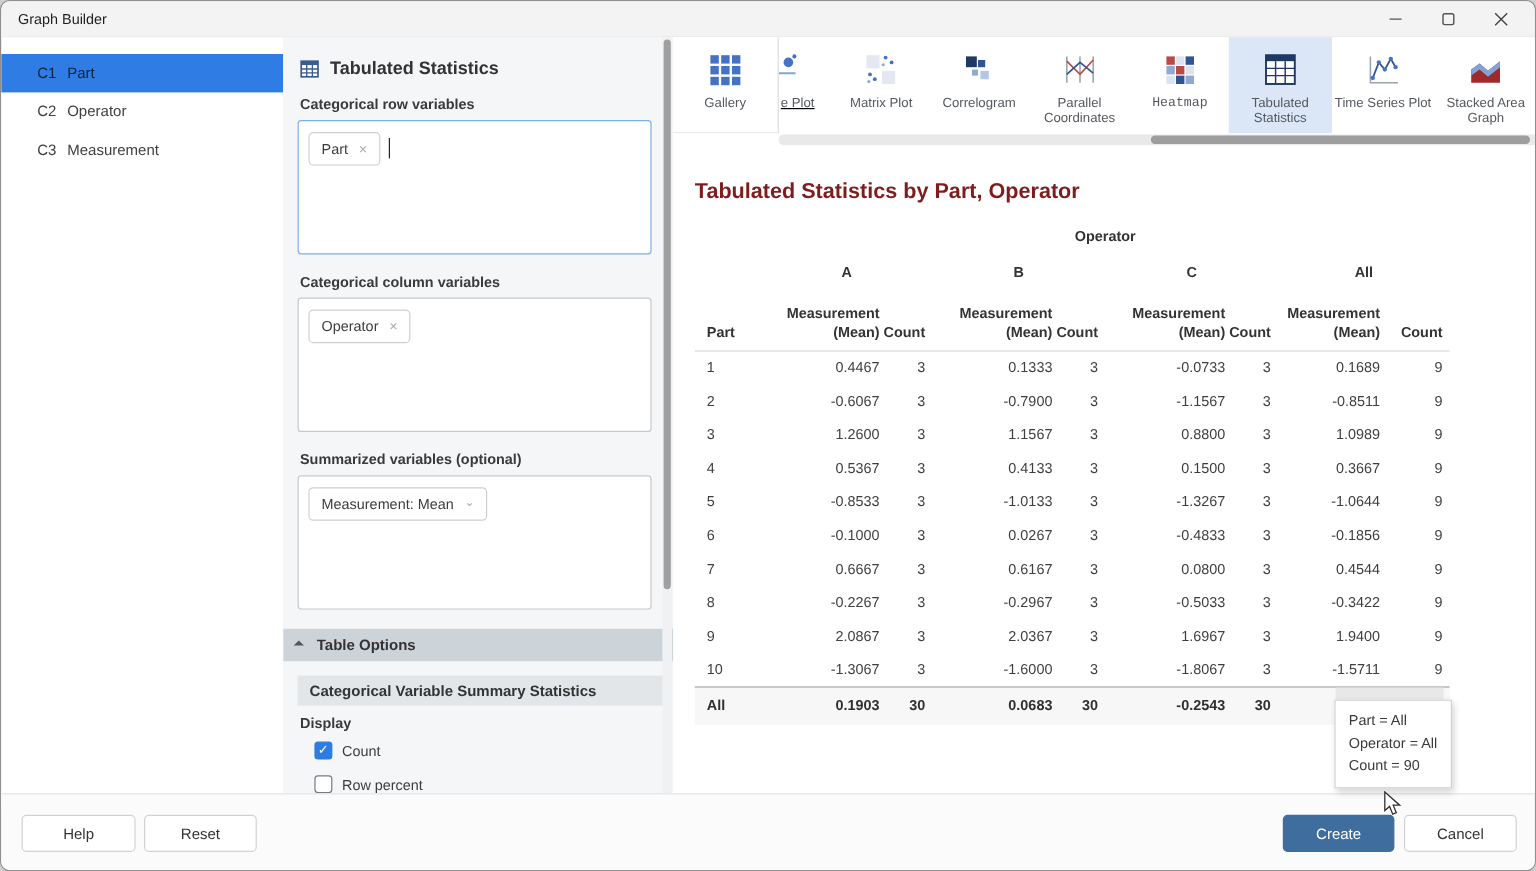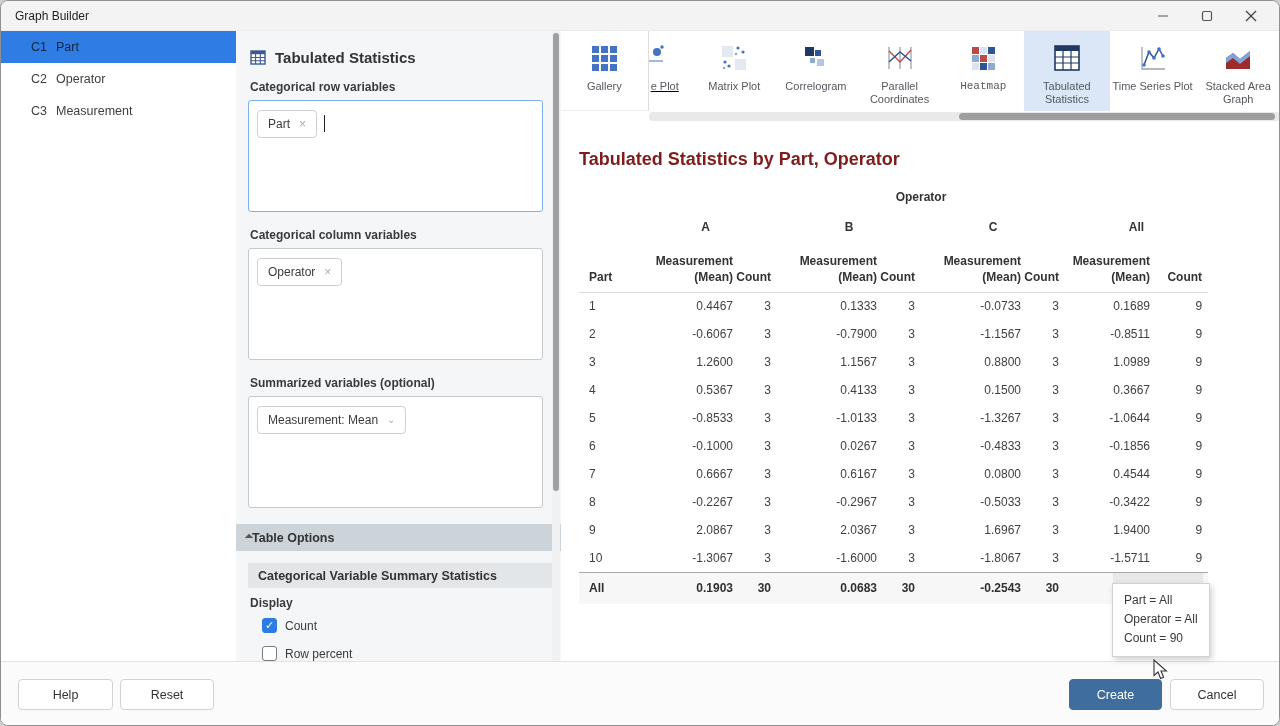--- a/index.html
+++ b/index.html
@@ -8,21 +8,21 @@
     border:1px solid #8f8f8f; border-radius:8px; overflow:hidden; }
 
   
   .titlebar{ position:absolute; left:0; top:0; width:100%; height:30px;
     background:#f3f3f3; display:flex; align-items:center; border-bottom:1px solid #ececec;}
   .titlebar .title{ font-size:12px; color:#1f1f1f; padding-left:14px; flex:1;}
   .winbtn{ width:44px; height:29px; display:flex; align-items:center; justify-content:center; color:#444;}
   .winbtn svg{ display:block; }
 
   
-  .sidebar{ position:absolute; left:0; top:30px; width:235px; height:630px; background:#fff;}
+  .sidebar{ position:absolute; left:0; top:44px; width:235px; height:630px; background:#fff;}
   .siderow{ height:32px; display:flex; align-items:center; font-size:12.5px; color:#404040; cursor:default;}
   .siderow .cid{ width:55px; padding-left:30px; }
   .siderow .cname{ padding-left:0; }
   .siderow.selected{ background:#2e7ce4; color:#10243e; }
 
   
   .panel{ position:absolute; left:235px; top:30px; width:325px; height:630px;
     background:#f4f6f8; overflow:hidden;}
   .panel-inner{ padding:14px 18px 0 12px; }
   .panel-head{ display:flex; align-items:center; gap:8px; margin:4px 0 14px 2px;}
@@ -31,21 +31,21 @@
   .dropfield{ background:#fff; border:1px solid #c6cacd; border-radius:3px;
     height:112px; padding:9px 8px; margin-bottom:16px; position:relative;}
   .dropfield.focused{ border:1px solid #7db0e8; }
   .chip{ display:inline-flex; align-items:center; gap:9px; background:#fff;
     border:1px solid #cdd0d3; border-radius:4px; padding:6px 10px; font-size:12px; color:#3c3c3c;}
   .chip .x{ color:#a9acb0; font-size:12px; line-height:1;}
   .chip .dd{ color:#a9acb0; font-size:10px; line-height:1;}
   .caret{ display:inline-block; width:1px; height:17px; background:#222;
     vertical-align:middle; margin-left:7px;}
   .table-options{ background:#ccd3d9; height:27px; display:flex; align-items:center;
-    font-size:12.5px; font-weight:bold; color:#333; padding-left:10px; gap:0;
+    font-size:12.5px; font-weight:bold; color:#333; padding-left:10px; gap:12px;
     margin:2px 0 12px -12px; width:calc(100% + 30px);}
   .collapse-tri{ width:0; height:0; border-left:6px solid #555; border-bottom:6px solid transparent; transform:rotate(45deg);}
   .section-head{ background:#e3e6e9; height:25px; display:flex; align-items:center;
     font-size:12.5px; font-weight:bold; color:#333; padding-left:10px; margin:0 0 8px 0;
     width:calc(100% + 12px);}
   .display-label{ font-size:12px; font-weight:bold; color:#3a3a3a; margin:2px 0 8px 2px;}
   .checkrow{ display:flex; align-items:center; gap:8px; margin:0 0 13px 14px; font-size:12px; color:#3c3c3c;}
   .cbox{ width:15px; height:15px; border-radius:3px; border:1px solid #767b80; background:#fff;
     display:flex; align-items:center; justify-content:center;}
   .cbox.checked{ background:#2d7ce2; border-color:#2d7ce2; color:#fff; font-size:11px; line-height:1;}

